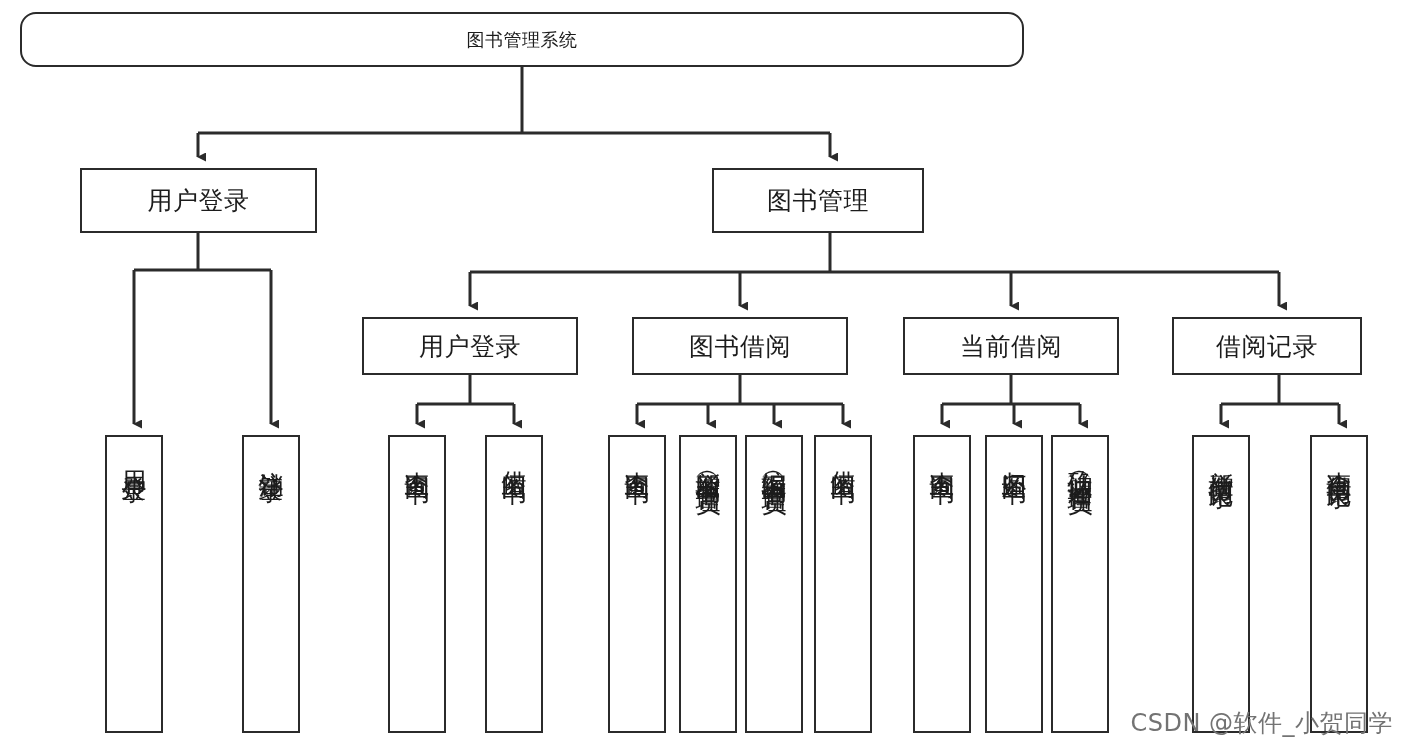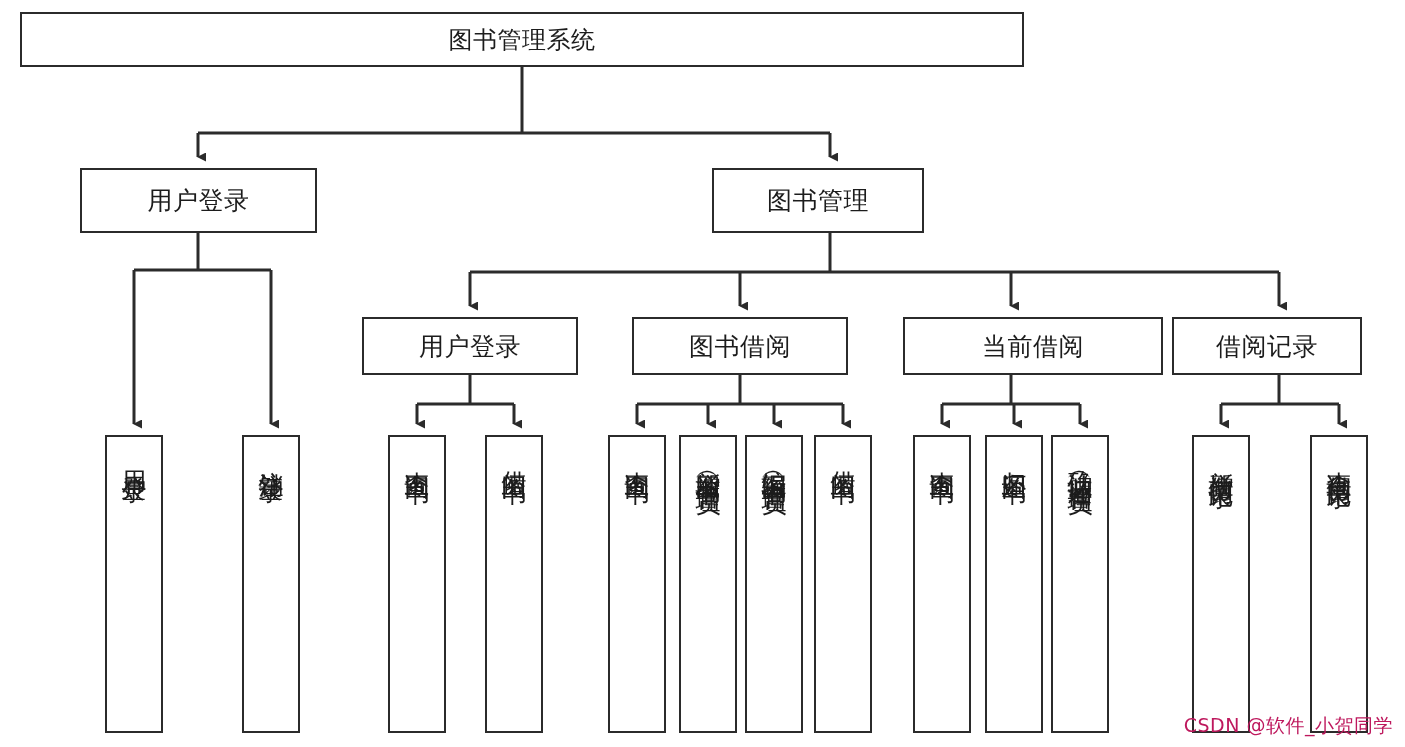--- a/index.html
+++ b/index.html
@@ -46,28 +46,29 @@
     justify-content: center;
   }
   .node.vert .vtext {
     writing-mode: vertical-rl;
     text-orientation: upright;
     letter-spacing: 3px;
     line-height: 1;
     white-space: nowrap;
   }
   .node.title {
-    font-size: 24px;
+    font-size: 18px;
+    border-radius: 16px;
   }
   .watermark {
     position: absolute;
     right: 12px;
     bottom: 8px;
-    font-size: 19px;
-    color: #be185d;
+    font-size: 24px;
+    color: #737373;
     letter-spacing: 0.5px;
     white-space: nowrap;
   }
 </style>
 </head>
 <body>
 
 <div id="diagram-root">
 
   <svg class="wires" viewBox="0 0 1405 747">
@@ -123,21 +124,21 @@
   <div class="node horiz" id="node-l2-1" style="left: 712px; top: 168px; width: 212px; height: 65px;">
     <span>图书管理</span>
   </div>
 
   <div class="node horiz" id="node-l3-0" style="left: 362px; top: 317px; width: 216px; height: 58px;">
     <span>用户登录</span>
   </div>
   <div class="node horiz" id="node-l3-1" style="left: 632px; top: 317px; width: 216px; height: 58px; align-items: center;">
     <span>图书借阅</span>
   </div>
-  <div class="node horiz" id="node-l3-2" style="left: 903px; top: 317px; width: 260px; height: 58px;">
+  <div class="node horiz" id="node-l3-2" style="left: 903px; top: 317px; width: 216px; height: 58px;">
     <span>当前借阅</span>
   </div>
   <div class="node horiz" id="node-l3-3" style="left: 1172px; top: 317px; width: 190px; height: 58px;">
     <span>借阅记录</span>
   </div>
 
   <div class="node vert" id="node-leaf-0" style="left: 105px; top: 435px; width: 58px; height: 298px;">
     <span class="vtext">用户登录</span>
   </div>
   <div class="node vert" id="node-leaf-1" style="left: 242px; top: 435px; width: 58px; height: 298px;">

